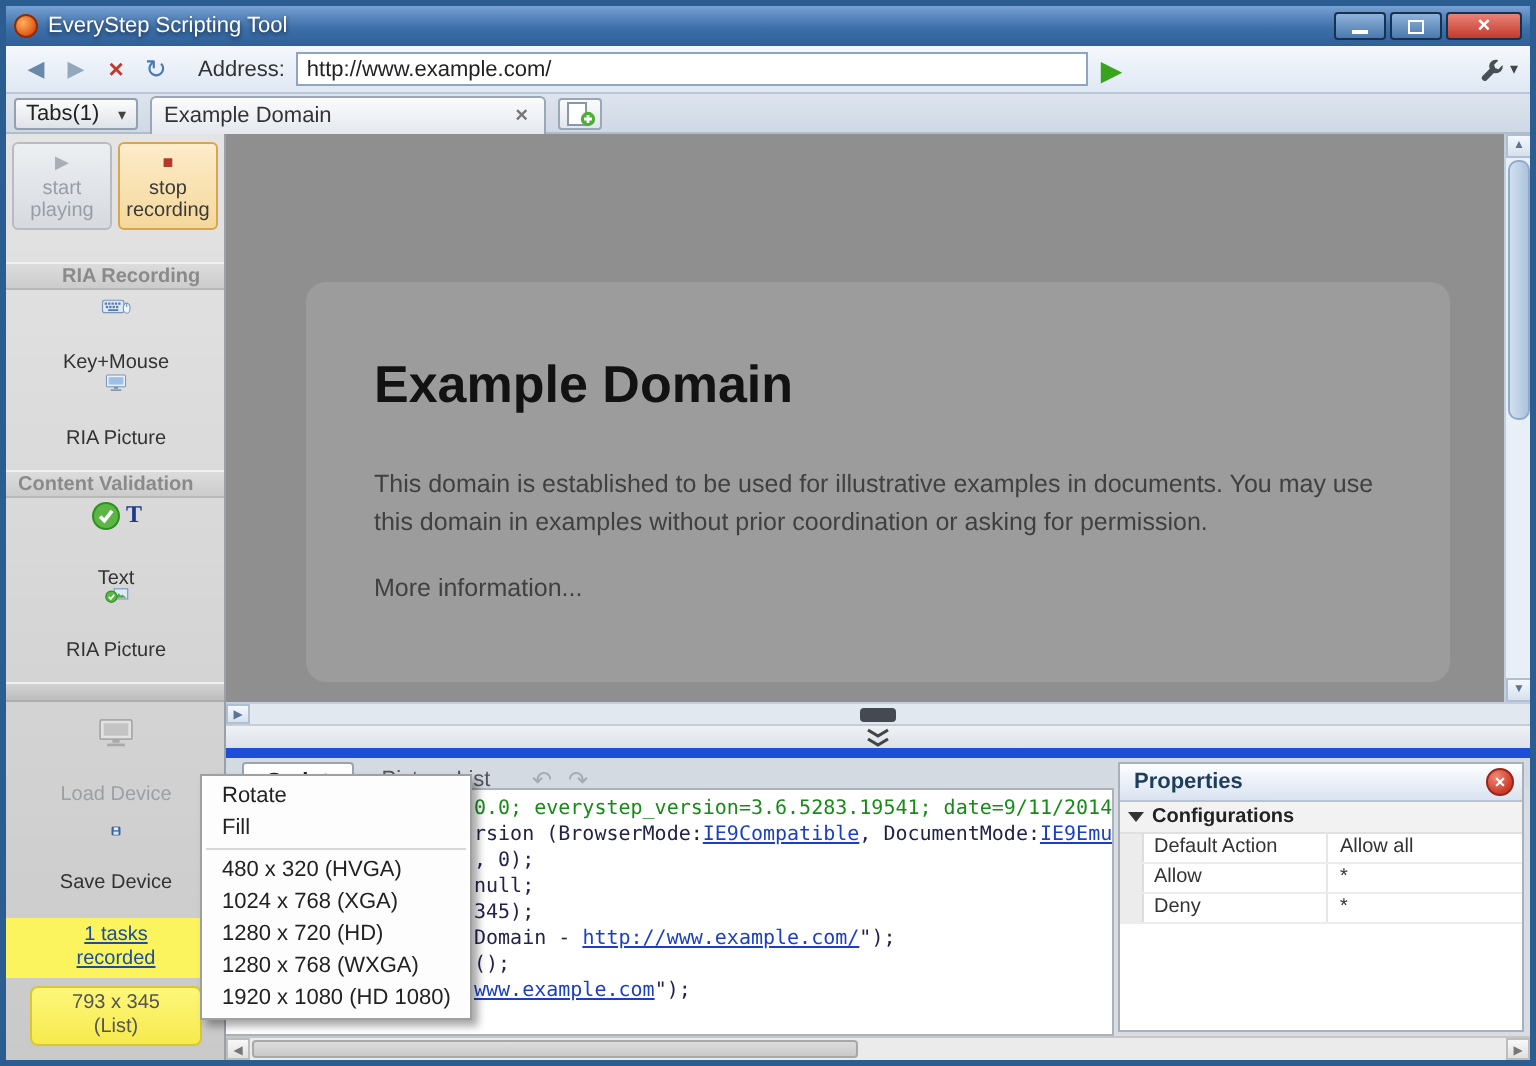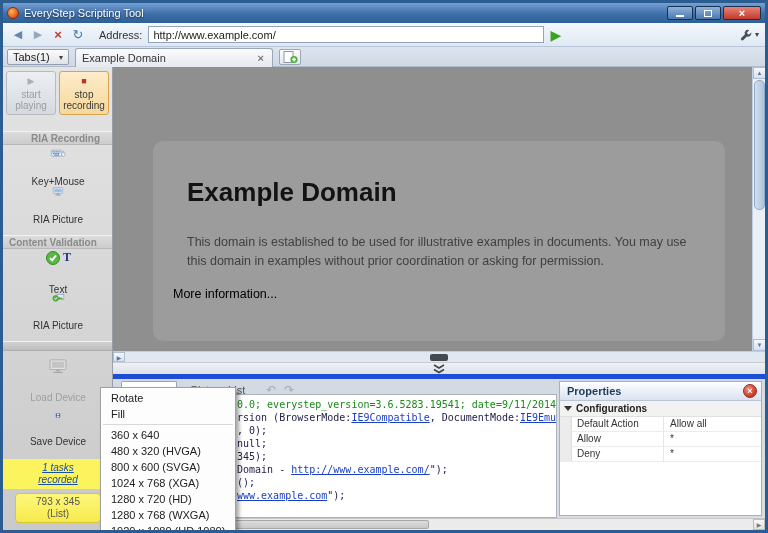--- a/index.html
+++ b/index.html
@@ -51,31 +51,31 @@
   .rec-ico{font-size:9px;margin-bottom:2px;}
   #start-playing .rec-ico{color:#a8aeb5;}
   #stop-recording .rec-ico{color:#b23a2a;}
   .side-header{left:0;right:0;height:14px;background:linear-gradient(#dcdcdc,#cccccc);border-top:1px solid #f2f2f2;border-bottom:1px solid #b8b8b8;color:#8a8a8a;font-weight:bold;font-size:10px;padding-left:6px;line-height:13px;}
   .side-item{left:0;width:110px;height:38px;display:flex;flex-direction:column;align-items:center;justify-content:center;gap:18px;}
   .side-item .lbl{font-size:10px;color:#333;}
   .side-item.disabled .lbl{color:#9aa0a6;}
   .icon-wrap{display:flex;align-items:center;gap:2px;}
   .t-letter{font-weight:bold;color:#1a3a8c;font-size:12px;font-family:"Liberation Serif",serif;}
   #side-divider{left:0;right:0;height:10px;background:linear-gradient(#d2d2d2,#bdbdbd);border-top:1px solid #f0f0f0;border-bottom:1px solid #adadad;}
-  #tasks-link{left:0;width:110px;height:30px;background:#fbf45e;display:flex;align-items:center;justify-content:center;text-align:center;font-style:italic;}
+  #tasks-link{left:0;width:110px;height:30px;background:#fbf45e;display:flex;align-items:center;justify-content:center;text-align:center;}
   #tasks-link span{color:#1a4fa0;text-decoration:underline;font-size:10px;width:56px;line-height:12px;}
   #size-btn{left:12px;width:86px;height:30px;background:linear-gradient(#fdf77a,#f7ea4e);border:1px solid #d8c830;border-radius:4px;display:flex;flex-direction:column;align-items:center;justify-content:center;color:#555;font-size:10px;line-height:12px;}
 
   
   #main{left:110px;top:64px;right:0;bottom:12px;background:#d8dde3;}
   #browser{left:0;top:0;right:0;height:284px;background:#8f8f8f;overflow:hidden;}
   #page-box{left:40px;top:74px;width:572px;height:200px;background:#9c9c9c;border-radius:10px;}
   #page-heading{left:34px;top:36px;font-size:26px;font-weight:bold;color:#121212;}
   #page-para{left:34px;top:92px;width:518px;font-size:12.5px;line-height:1.55;color:#404040;}
-  #page-link{left:20px;top:146px;color:#000000;font-size:12.5px;}
+  #page-link{left:34px;top:146px;color:#404040;font-size:12.5px;}
   #vscroll{right:0;top:0;width:13px;height:284px;background:#e9eff7;border-left:1px solid #c2cede;}
   .scroll-arrow{left:0;width:13px;height:12px;background:linear-gradient(#f4f8fc,#d6e1ee);border:1px solid #aebfd4;color:#5b7694;font-size:6px;display:flex;align-items:center;justify-content:center;}
   #vscroll-up{top:0;}
   #vscroll-down{bottom:0;}
   #vscroll-thumb{left:1px;top:13px;width:11px;height:130px;background:linear-gradient(90deg,#d3e0ef,#abc3de);border:1px solid #90aac8;border-radius:5px;}
   #hscroll{left:0;top:284px;right:0;height:11px;background:#e2e8f0;border-top:1px solid #c2cede;}
   #hscroll-left{left:0;top:0;height:10px;}
   #hscroll-right{right:0;top:0;height:10px;}
   #hscroll-thumb{left:calc(50% - 9px);top:2px;width:18px;height:7px;background:#454a52;border-radius:2px;}
   #splitter{left:0;top:295px;right:0;height:12px;background:linear-gradient(#eef1f5,#dde2e9);border-top:1px solid #c8cdd5;}
@@ -363,22 +363,20 @@
   <div class="abs" id="statusbar">
     <div class="abs sb-arrow" id="sb-left">◀</div>
     <div class="abs" id="sb-thumb"></div>
     <div class="abs sb-arrow" id="sb-right">▶</div>
   </div>
 
   <div class="abs" id="context-menu">
     <div class="menu-item">Rotate</div>
     <div class="menu-item">Fill</div>
     <div class="menu-sep"></div>
-    <div class="menu-item">360 x 640</div>
     <div class="menu-item">480 x 320 (HVGA)</div>
-    <div class="menu-item">800 x 600 (SVGA)</div>
     <div class="menu-item">1024 x 768 (XGA)</div>
     <div class="menu-item">1280 x 720 (HD)</div>
     <div class="menu-item">1280 x 768 (WXGA)</div>
     <div class="menu-item">1920 x 1080 (HD 1080)</div>
   </div>
 
 </div>
 
 </body></html>

